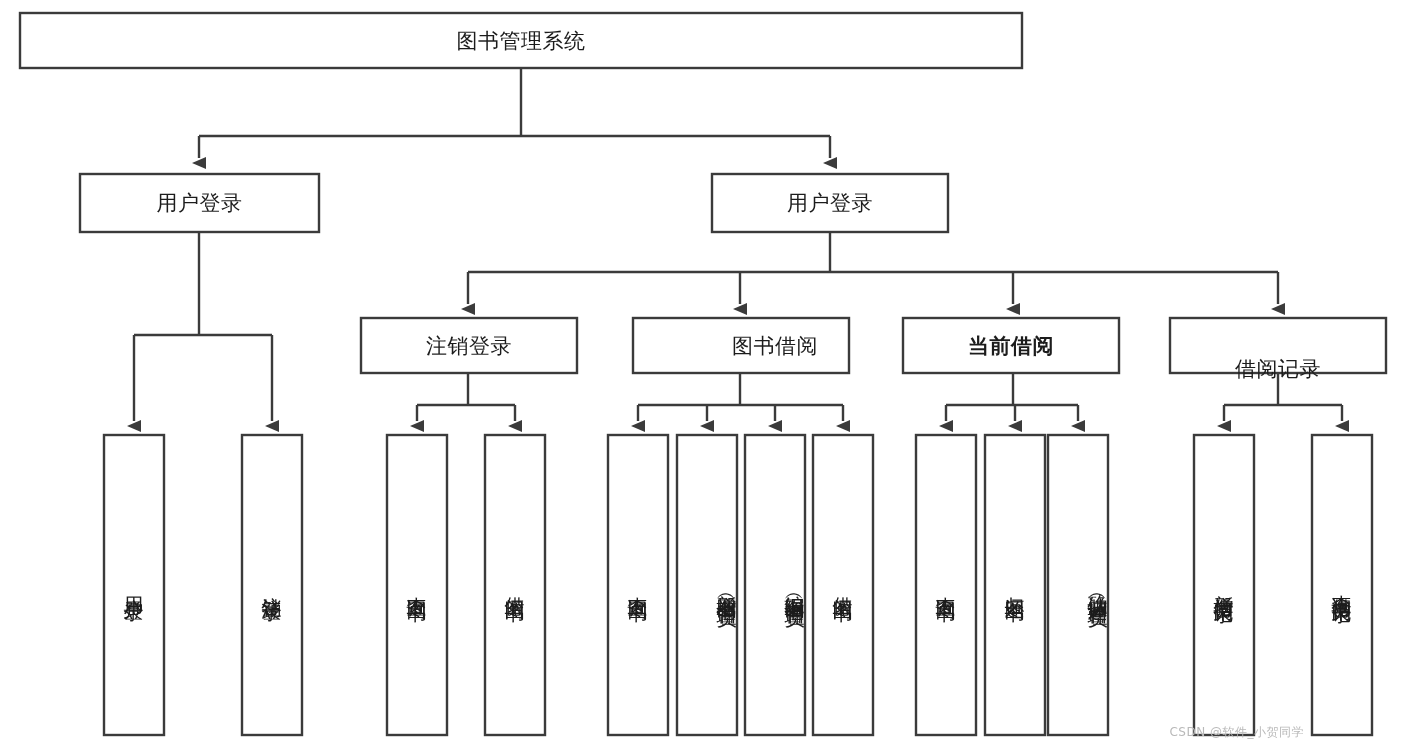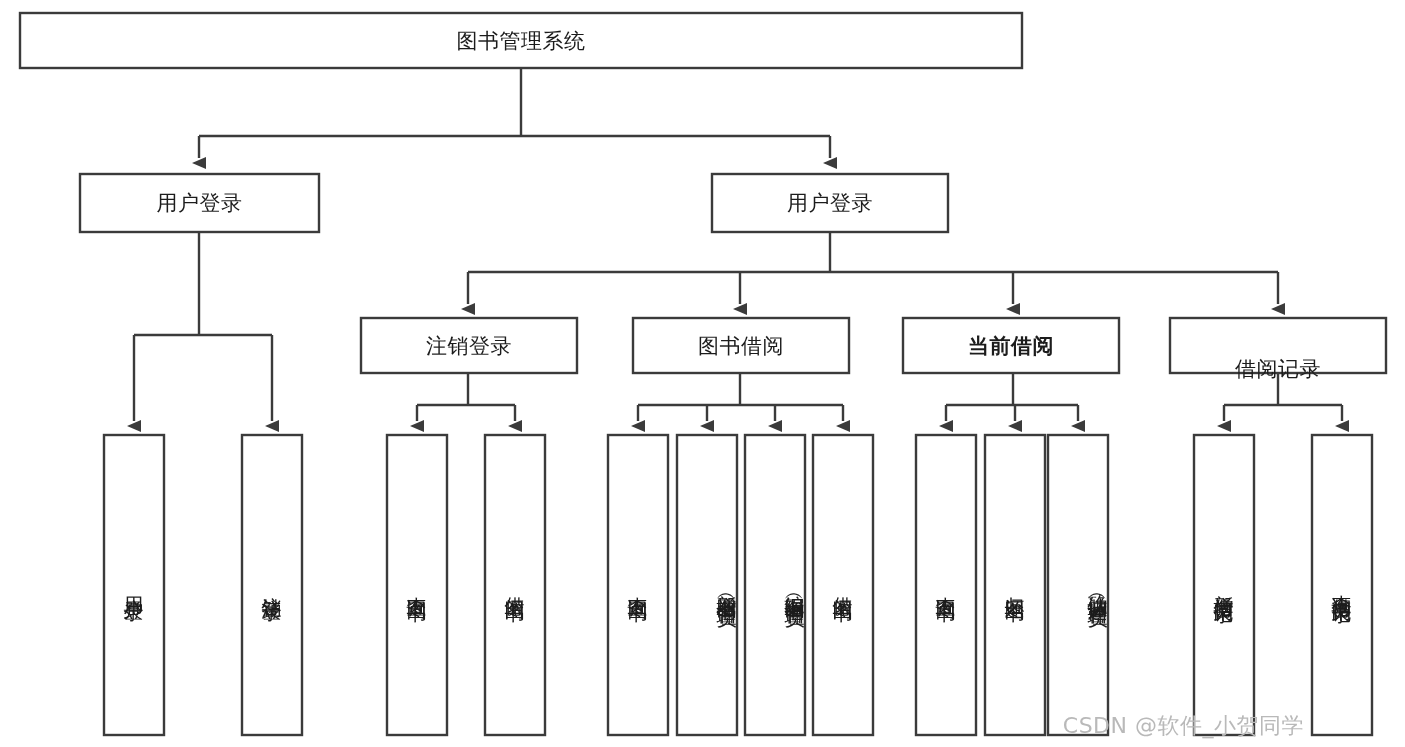--- a/index.html
+++ b/index.html
@@ -60,21 +60,21 @@
     writing-mode: vertical-rl;
     text-orientation: upright;
     font-size: 20px;
     letter-spacing: 2px;
     line-height: 1;
   }
   .watermark {
     position: absolute;
     right: 10px;
     bottom: 6px;
-    font-size: 22px;
+    font-size: 12px;
     color: #b9b9b9;
     font-family: "DejaVu Sans", "Liberation Sans", sans-serif;
     letter-spacing: 0.5px;
     white-space: nowrap;
   }
 </style>
 </head>
 <body>
 
 <div id="diagram-root">
@@ -159,21 +159,21 @@
       <rect class="node-box" x="1312" y="435" width="60" height="300"></rect>
     </g>
   </svg>
 
   <div class="node-label horizontal" style="left:20px;  top:13px;  width:1002px; height:55px;">图书管理系统</div>
 
   <div class="node-label horizontal" style="left:80px;  top:174px; width:239px; height:58px;">用户登录</div>
   <div class="node-label horizontal" style="left:712px; top:174px; width:236px; height:58px;">用户登录</div>
 
   <div class="node-label horizontal" style="left:361px; top:318px; width:216px; height:55px;">注销登录</div>
-  <div class="node-label horizontal" style="left:633px; top:318px; width:216px; height:55px;">图书借阅</div>
+  <div class="node-label horizontal" style="left:667px; top:318px; width:216px; height:55px;">图书借阅</div>
   <div class="node-label horizontal" style="left:903px; top:318px; width:216px; height:55px;font-weight:bold;">当前借阅</div>
   <div class="node-label horizontal" style="left:1170px;top:318px; width:216px; height:55px;margin-top:23px;">借阅记录</div>
 
   <div class="node-label vertical" style="left:104px; top:435px; width:60px; height:300px;">用户登录</div>
   <div class="node-label vertical" style="left:242px; top:435px; width:60px; height:300px;">注销登录</div>
 
   <div class="node-label vertical" style="left:387px; top:435px; width:60px; height:300px;">查询图书</div>
   <div class="node-label vertical" style="left:485px; top:435px; width:60px; height:300px;">借阅图书</div>
 
   <div class="node-label vertical" style="left:608px; top:435px; width:60px; height:300px;">查询图书</div>

